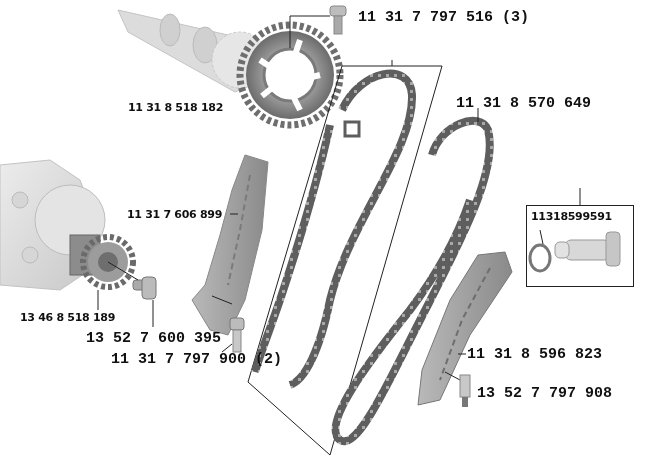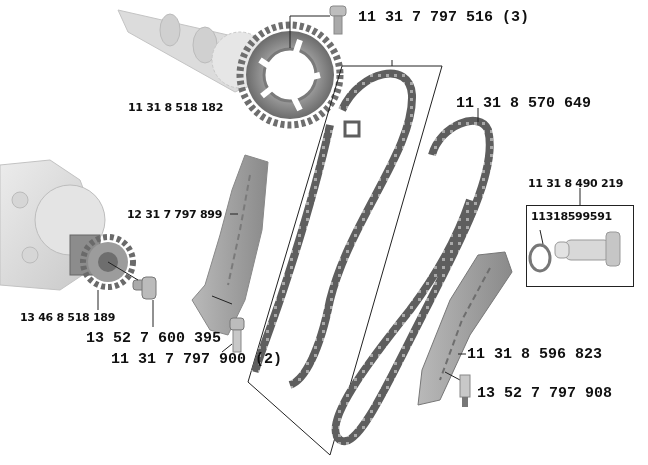--- a/index.html
+++ b/index.html
@@ -122,21 +122,20 @@
     </g>
     <ellipse cx="540" cy="258" rx="10" ry="13" fill="none" stroke="#777" stroke-width="3"></ellipse>
     <line x1="540" y1="230" x2="543" y2="244" stroke="#222"></line>
   </svg>
 
   <div class="kitbox"></div>
 
   <span class="lbl" style="left:358px; top:11px;">11 31 7 797 516 (3)</span>
   <span class="lbl narrow" style="left:128px; top:101px;">11 31 8 518 182</span>
   <span class="lbl" style="left:456px; top:89px;margin-top:8px;">11 31 8 570 649</span>
-  <span class="lbl narrow" style="left:528px; top:177px;">11 31 8 490 219</span>
   <span class="lbl narrow" style="left:531px; top:210px;">11318599591</span>
-  <span class="lbl narrow" style="left:127px; top:208px;">12 31 7 797 899</span>
+  <span class="lbl narrow" style="left:127px; top:208px;">11 31 7 606 899</span>
   <span class="lbl narrow" style="left:20px; top:311px;">13 46 8 518 189</span>
   <span class="lbl" style="left:86px; top:332px;">13 52 7 600 395</span>
   <span class="lbl" style="left:111px; top:353px;text-align:right;">11 31 7 797 900 (2)</span>
   <span class="lbl" style="left:467px; top:348px;">11 31 8 596 823</span>
   <span class="lbl" style="left:477px; top:387px;">13 52 7 797 908</span>
 </div>
 
 </body></html>

